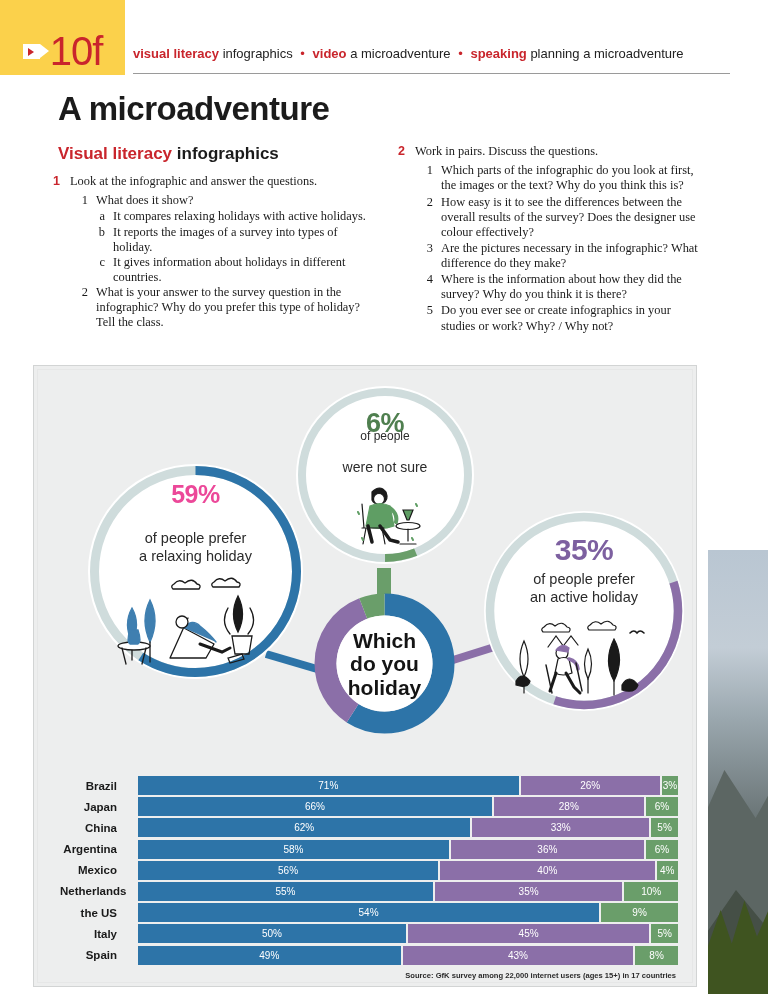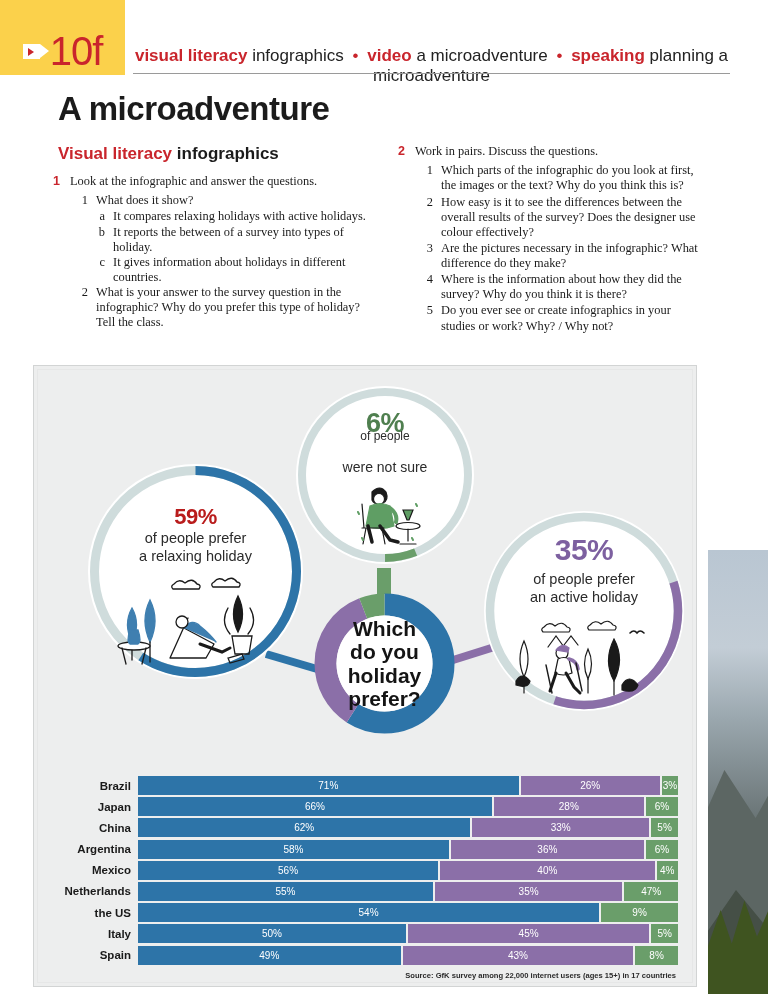--- a/index.html
+++ b/index.html
@@ -23,21 +23,21 @@
   .cam-icon .lens{ position:absolute; right:0; top:2px; width:0; height:0;
     border-top:7.5px solid transparent; border-bottom:7.5px solid transparent; border-left:9px solid #fff; }
   .cam-icon .play{ position:absolute; left:5px; top:6px; width:0;height:0;
     border-top:4px solid transparent;border-bottom:4px solid transparent;border-left:6px solid #c9252c;}
   .unit-num{
     font-family:"Liberation Sans", sans-serif; font-weight:normal;
     font-size:40px; color:#c9252c; line-height:0.9; letter-spacing:-1px;
   }
   .header-strip{
     position:absolute; left:133px; top:46px; right:38px;
-    font-family:"Liberation Sans", sans-serif; font-size:17px; color:#222;text-align:center;
+    font-family:"Liberation Sans", sans-serif; font-size:13px; color:#222;
   }
   .header-strip .hl{ color:#c9252c; font-weight:bold; }
   .header-strip .dot{ color:#c9252c; padding:0 4px; }
   .header-rule{
     position:absolute; left:133px; top:73px; right:38px; height:1px; background:#9a9a9a;
   }
 
   
   .page-title{
     position:absolute; left:58px; top:90px;
@@ -97,21 +97,21 @@
     position:absolute; left:0; right:0; top:50%;
     transform:translateY(-50%); text-align:center;
     font-family:"Liberation Sans", sans-serif; font-weight:bold;
     font-size:21px; line-height:1.12; color:#141414;
   }
 
   
   .bars{ position:absolute; left:26px; top:410px; right:18px; }
   .bar-row{ display:flex; align-items:center; height:19px; margin-bottom:2.2px; }
   .bar-label{
-    width:78px; text-align:right; padding-right:7px;
+    width:78px; text-align:right; padding-right:21px;
     font-family:"Liberation Sans", sans-serif; font-size:11.5px;
     font-weight:bold; color:#1a1a1a; white-space:nowrap;
   }
   .bar-track{ flex:1; display:flex; height:19px; gap:2px; }
   .seg{
     display:flex; align-items:center; justify-content:center;
     font-family:"Liberation Sans", sans-serif; font-size:10px; color:#fff;
     overflow:hidden;
   }
   .seg.blue{ background:#2d74a8; }
@@ -187,21 +187,21 @@
       <span class="q-n">1</span>
       <span class="q-t">What does it show?</span>
     </div>
     <div class="sub-list">
       <div class="sub-item">
         <span class="sub-n">a</span>
         <span class="q-t">It compares relaxing holidays with active holidays.</span>
       </div>
       <div class="sub-item">
         <span class="sub-n">b</span>
-        <span class="q-t">It reports the between of a survey into types of holiday.</span>
+        <span class="q-t">It reports the images of a survey into types of holiday.</span>
       </div>
       <div class="sub-item">
         <span class="sub-n">c</span>
         <span class="q-t">It gives information about holidays in different countries.</span>
       </div>
     </div>
     <div class="q-item">
       <span class="q-n">2</span>
       <span class="q-t">What is your answer to the survey question in the infographic? Why do you prefer this type of holiday? Tell the class.</span>
     </div>
@@ -244,21 +244,21 @@
     <path d="M232,288 L300,308" stroke="#2d74a8" stroke-width="8" fill="none"></path>
     <path d="M350,202 L350,228" stroke="#6a9e6a" stroke-width="14" fill="none"></path>
     <path d="M400,300 L470,278" stroke="#8b6fa8" stroke-width="8" fill="none"></path>
   </svg>
 
   <div class="circ" style="left:54px; top:98px; width:215px; height:215px;">
     <svg class="ring-svg" width="215" height="215" viewBox="0 0 215 215">
       <circle cx="107.5" cy="107.5" r="101" fill="#ffffff" stroke="#cfdcdc" stroke-width="9"></circle>
       <circle cx="107.5" cy="107.5" r="101" fill="none" stroke="#2d74a8" stroke-width="9" stroke-dasharray="374.5 260.1" stroke-dashoffset="0" transform="rotate(-90 107.5 107.5)"></circle>
     </svg>
-    <div class="circ-text pct" style="top:40px; font-size:22px; color:#b91c1c;">59%</div>
+    <div class="circ-text pct" style="top:16px; font-size:25px; color:#ec4899;">59%</div>
     <div class="circ-text sub" style="top:66px; font-size:14.5px;">of people prefer</div>
     <div class="circ-text sub" style="top:84px; font-size:14.5px;">a relaxing holiday</div>
 
     <svg class="illus" style="left:22px; top:110px;" width="172" height="92" viewBox="0 0 172 92">
       <g stroke="#1a1a1a" stroke-width="1.3" fill="none" stroke-linecap="round">
 
         <path d="M64 10 q5 -6 11 -1 q7 -6 12 1 q5 1 2 5 h-26 q-3 -3 1 -5z"></path>
         <path d="M104 8 q5 -6 11 -1 q7 -6 12 1 q5 1 2 5 h-26 q-3 -3 1 -5z"></path>
 
         <path d="M22 34 q-9 16 0 34 q9 -18 0 -34z" fill="#3f7fb0" stroke="#3f7fb0"></path>
@@ -358,21 +358,20 @@
         <circle cx="72.5" cy="72.5" r="59" fill="none" stroke="#2d74a8" stroke-width="22" stroke-dasharray="218.7 152.0"></circle>
         <circle cx="72.5" cy="72.5" r="59" fill="none" stroke="#8b6fa8" stroke-width="22" stroke-dasharray="129.7 241.0" stroke-dashoffset="-218.7"></circle>
         <circle cx="72.5" cy="72.5" r="59" fill="none" stroke="#6a9e6a" stroke-width="22" stroke-dasharray="22.2 348.5" stroke-dashoffset="-348.4"></circle>
       </g>
       <circle cx="72.5" cy="72.5" r="48" fill="#ffffff"></circle>
     </svg>
     <div class="center-label">
       <div>Which</div>
       <div>do you</div>
       <div>holiday</div>
-      <div>prefer?</div>
     </div>
   </div>
 
   <div class="bars">
 
     <div class="bar-row">
       <div class="bar-label">Brazil</div>
       <div class="bar-track">
         <div class="seg blue" style="flex:71">71%</div>
         <div class="seg purple" style="flex:26">26%</div>
@@ -414,21 +413,21 @@
         <div class="seg purple" style="flex:40">40%</div>
         <div class="seg green" style="flex:4">4%</div>
       </div>
     </div>
 
     <div class="bar-row">
       <div class="bar-label">Netherlands</div>
       <div class="bar-track">
         <div class="seg blue" style="flex:55">55%</div>
         <div class="seg purple" style="flex:35">35%</div>
-        <div class="seg green" style="flex:10">47%</div>
+        <div class="seg green" style="flex:10">10%</div>
       </div>
     </div>
 
     <div class="bar-row">
       <div class="bar-label">the US</div>
       <div class="bar-track">
         <div class="seg blue" style="flex:54">54%</div>
         <div class="seg green" style="flex:9">9%</div>
       </div>
     </div>

